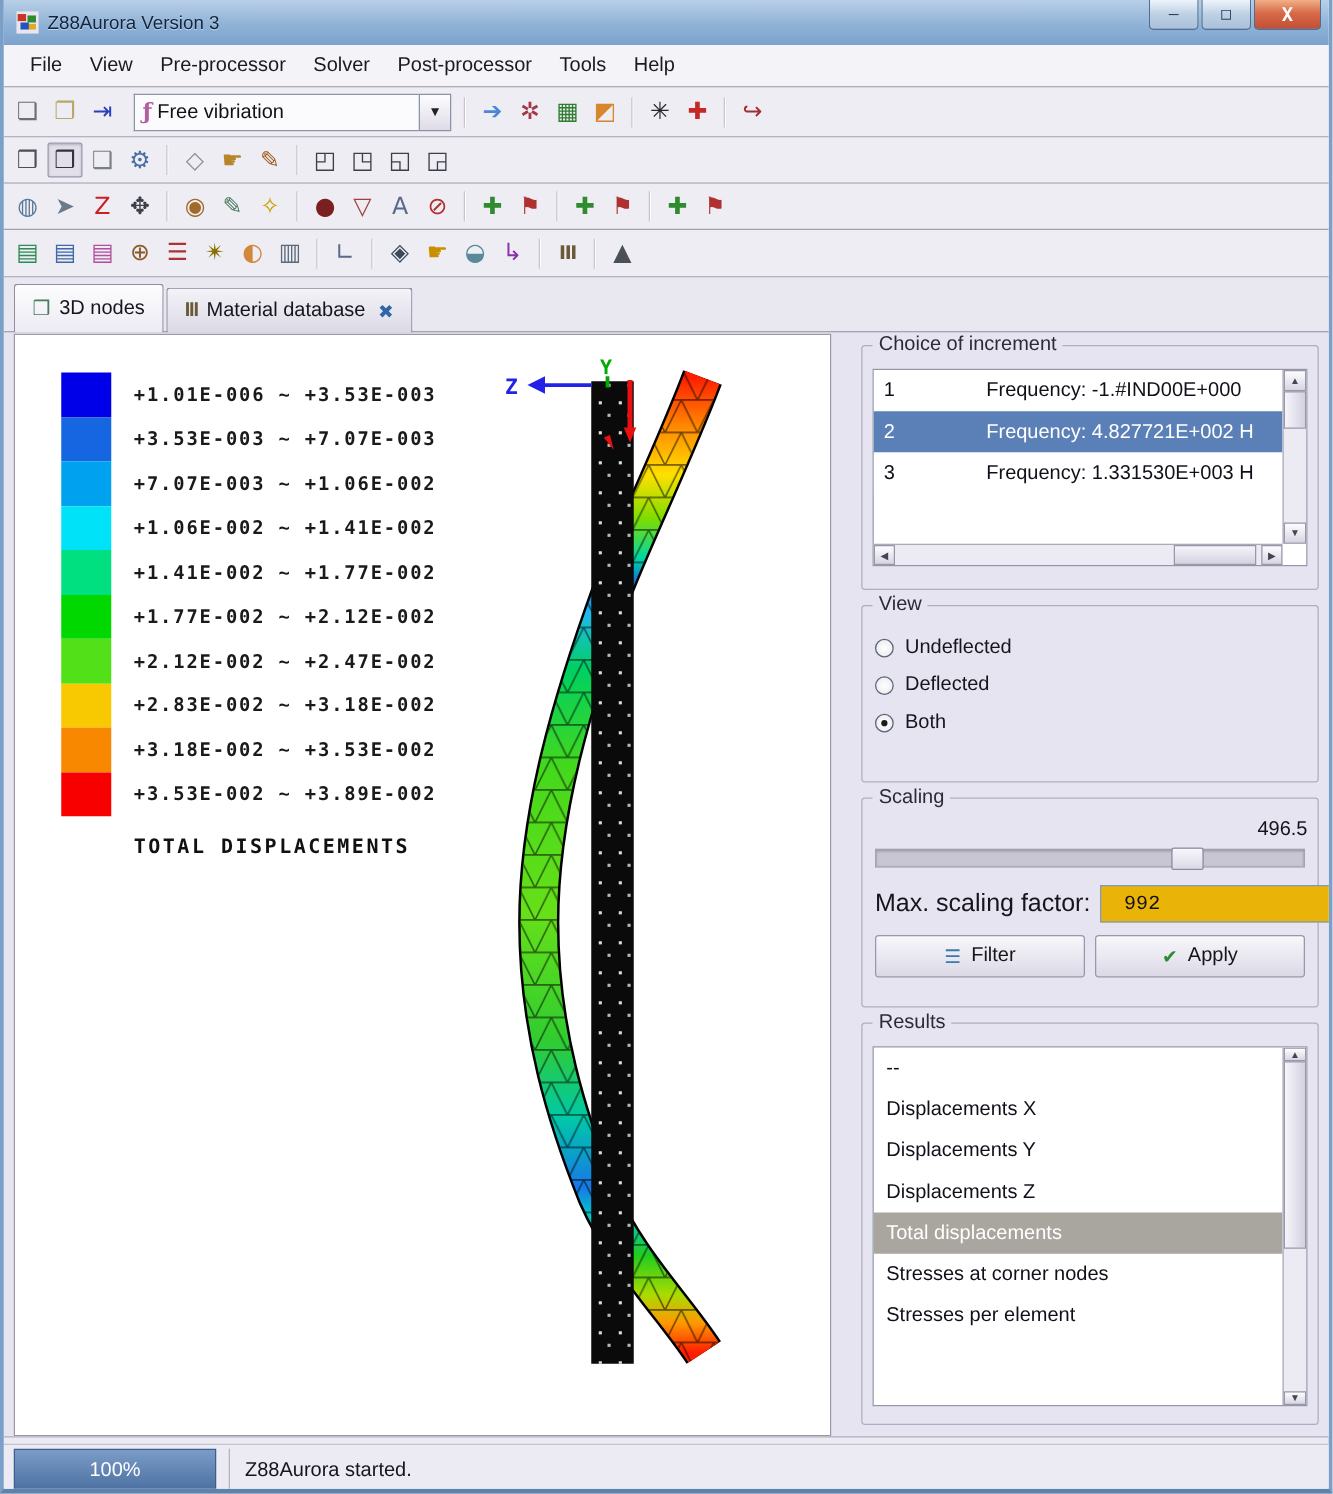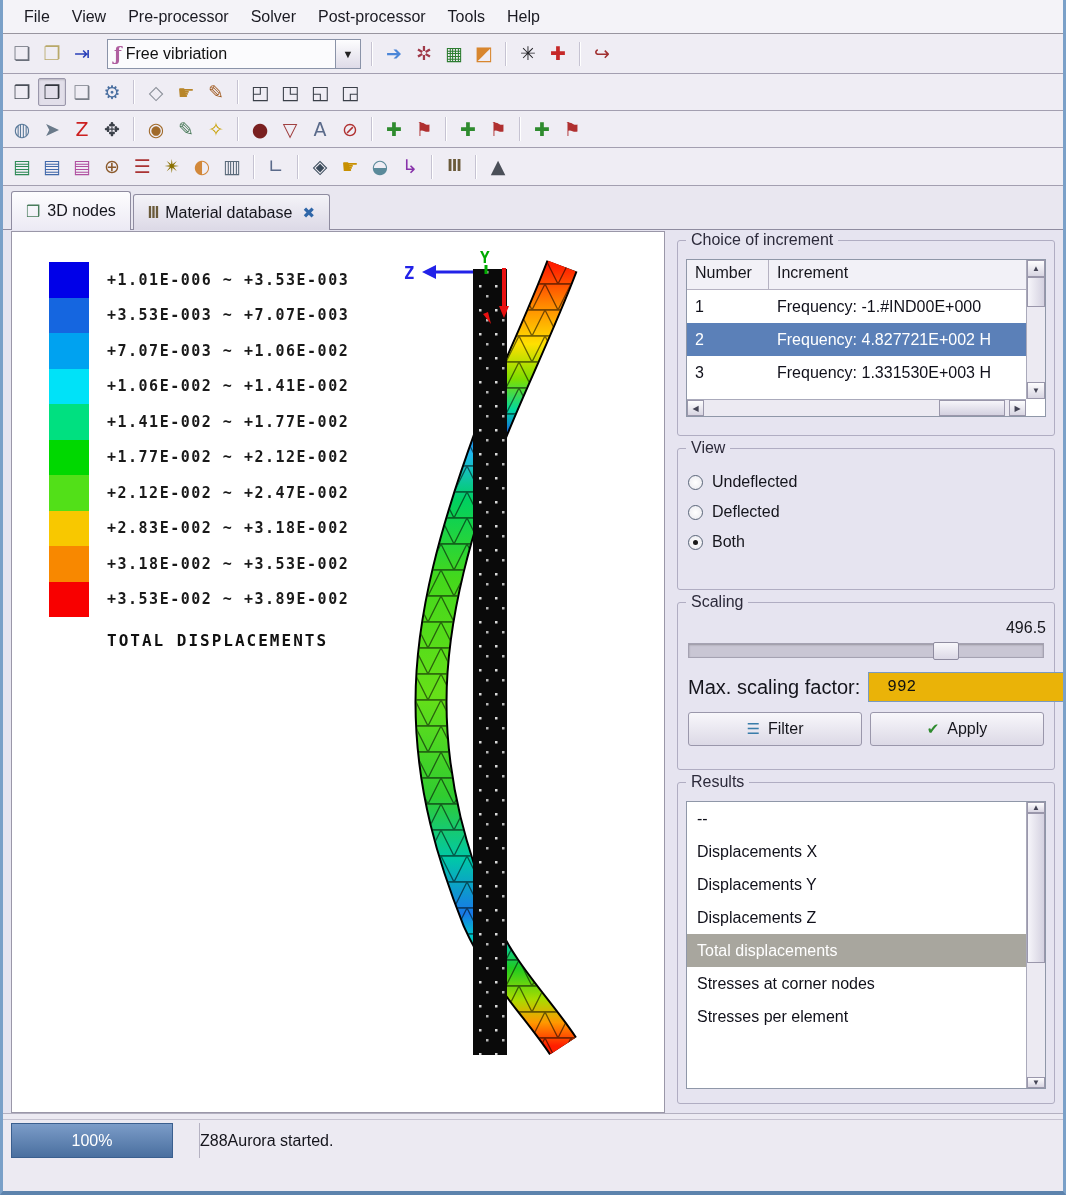--- a/index.html
+++ b/index.html
@@ -45,21 +45,21 @@
   #viewport{ position:relative; width:658px; height:882px; background:#ffffff; border:1px solid #9a97a8; margin-left:8px; margin-top:1px; overflow:hidden; }
   #beamsvg{ position:absolute; left:0; top:0; }
   
   #legend{ position:absolute; left:37px; top:30px; }
   .lrow{ display:flex; align-items:center; height:35.5px; }
   .lsw{ width:40px; height:35.5px; flex:none; }
   .ltx{ margin-left:18px; font-family:"DejaVu Sans Mono", monospace; font-size:15px; font-weight:bold; color:#1a1a1a; letter-spacing:1.5px; white-space:nowrap; }
   #legendtitle{ margin-top:14px; margin-left:58px; font-family:"DejaVu Sans Mono", monospace; font-size:16px; font-weight:bold; letter-spacing:2px; color:#111; }
   
   #sidepanel{ width:392px; margin-left:6px; padding:10px 8px 0 6px; }
-  .group{ border:1px solid #b0adc2; border-radius:3px; position:relative; margin-bottom:12px; padding:12px 8px 10px 8px; }
+  .group{ border:1px solid #b0adc2; border-radius:3px; position:relative; margin-bottom:12px; padding:12px 8px 10px 8px;margin-left:12px; }
   .gtitle{ position:absolute; top:-10px; left:8px; background:#e6e4f0; padding:0 5px; font-size:16px; color:#2c2a3a; }
   
   #inctable{ border:1px solid #8f97a8; background:#fff; position:relative; height:158px; margin-top:6px; overflow:hidden; }
   #incheader{ display:flex; height:30px; background:#f2f1f7; border-bottom:1px solid #b5b2c2; font-size:16px; color:#15151c; }
   #incheader .hc1{ width:82px; padding:4px 8px; border-right:1px solid #b5b2c2; }
   #incheader .hc2{ flex:1; padding:4px 8px; }
   .irow{ display:flex; height:33px; align-items:center; font-size:16px; color:#10101a; background:#fff; white-space:nowrap; }
   .irow .c1{ width:82px; padding:0 8px; flex:none; }
   .irow .c2{ flex:1; padding:0 8px; overflow:hidden; }
   .irow.selected{ background:#5b80b8; color:#fff; }
@@ -90,27 +90,42 @@
   .bico{ margin-right:8px; font-size:15px; }
   
   #reslist{ border:1px solid #8f97a8; background:#fff; position:relative; height:288px; margin-top:6px; overflow:hidden; }
   .ritem{ height:33px; line-height:33px; padding:0 10px; font-size:16px; color:#10101a; white-space:nowrap; }
   .ritem.selected{ background:#a8a69e; color:#fff; }
   #resscroll{ position:absolute; top:0; right:0; bottom:0; width:19px; background:#eceaf2; border-left:1px solid #aab; display:flex; flex-direction:column; }
   #resscroll .vthumb{ height:150px; }
   
   #statusbar{ height:42px; margin-top:5px; display:flex; align-items:stretch; background:#eceaf2; border-top:1px solid #c5c2d0; padding:3px 0 3px 8px; }
   #progress{ width:162px; background:linear-gradient(#7b9cc8,#4a6f9f); border:1px solid #3a5f8f; color:#fff; font-size:16px; display:flex; align-items:center; justify-content:center; }
-  #statusmsg{ flex:1; margin-left:26px; border-left:1px solid #b5b2c2; display:flex; align-items:center; padding-left:0; font-size:16px; color:#15151c; }
+  #statusmsg{ flex:1; margin-left:10px; border-left:1px solid #b5b2c2; display:flex; align-items:center; padding-left:12px; font-size:16px; color:#15151c; }
 </style>
 </head>
 <body>
 
 <div id="win">
 
+  <div id="titlebar">
+    <svg id="appicon" viewBox="0 0 16 16">
+      <rect x="0" y="0" width="16" height="16" fill="#e8e6ee"></rect>
+      <rect x="1" y="2" width="6" height="5" fill="#cc3322"></rect>
+      <rect x="8" y="3" width="6" height="5" fill="#2e8b2e"></rect>
+      <rect x="3" y="8" width="6" height="5" fill="#2255bb"></rect>
+      <rect x="9" y="9" width="5" height="4" fill="#ddaa22"></rect>
+    </svg>
+    <span id="apptitle">Z88Aurora Version 3</span>
+    <div id="wincontrols">
+      <div class="wbtn">–</div>
+      <div class="wbtn">□</div>
+      <div class="wbtn close">X</div>
+    </div>
+  </div>
 
   <div id="menubar">
       <span class="mitem">File</span>
       <span class="mitem">View</span>
       <span class="mitem">Pre-processor</span>
       <span class="mitem">Solver</span>
       <span class="mitem">Post-processor</span>
       <span class="mitem">Tools</span>
       <span class="mitem">Help</span>
     </div>
@@ -422,24 +437,20 @@
           </div>
           <div id="legendtitle">TOTAL DISPLACEMENTS</div>
         </div>
     </div>
 
     <div id="sidepanel">
 
       <div class="group" style="height:196px;">
         <span class="gtitle">Choice of increment</span>
         <div id="inctable">
-          <div id="incheader">
-            <span class="hc1">Number</span>
-            <span class="hc2">Increment</span>
-          </div>
           <div id="incrows" style="margin-right:19px;">
               <div class="irow">
                 <span class="c1">1</span>
                 <span class="c2">Frequency: -1.#IND00E+000</span>
               </div>
               <div class="irow selected">
                 <span class="c1">2</span>
                 <span class="c2">Frequency: 4.827721E+002 H</span>
               </div>
               <div class="irow">

